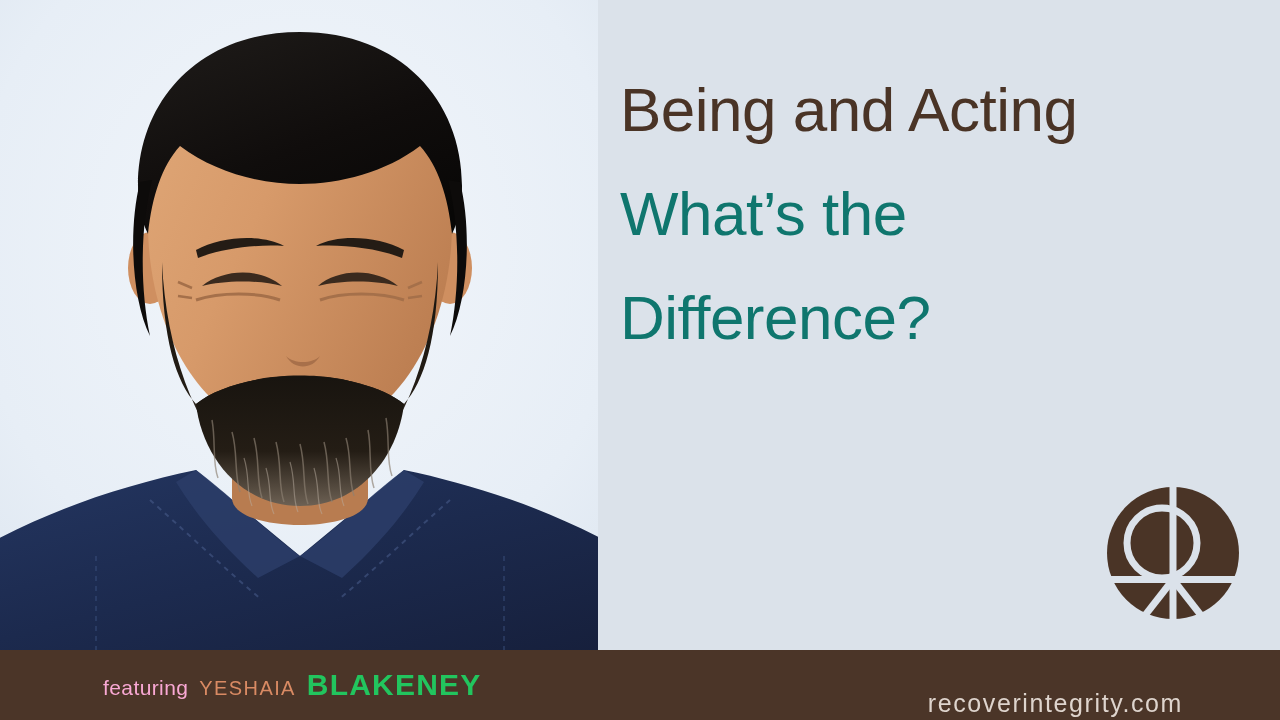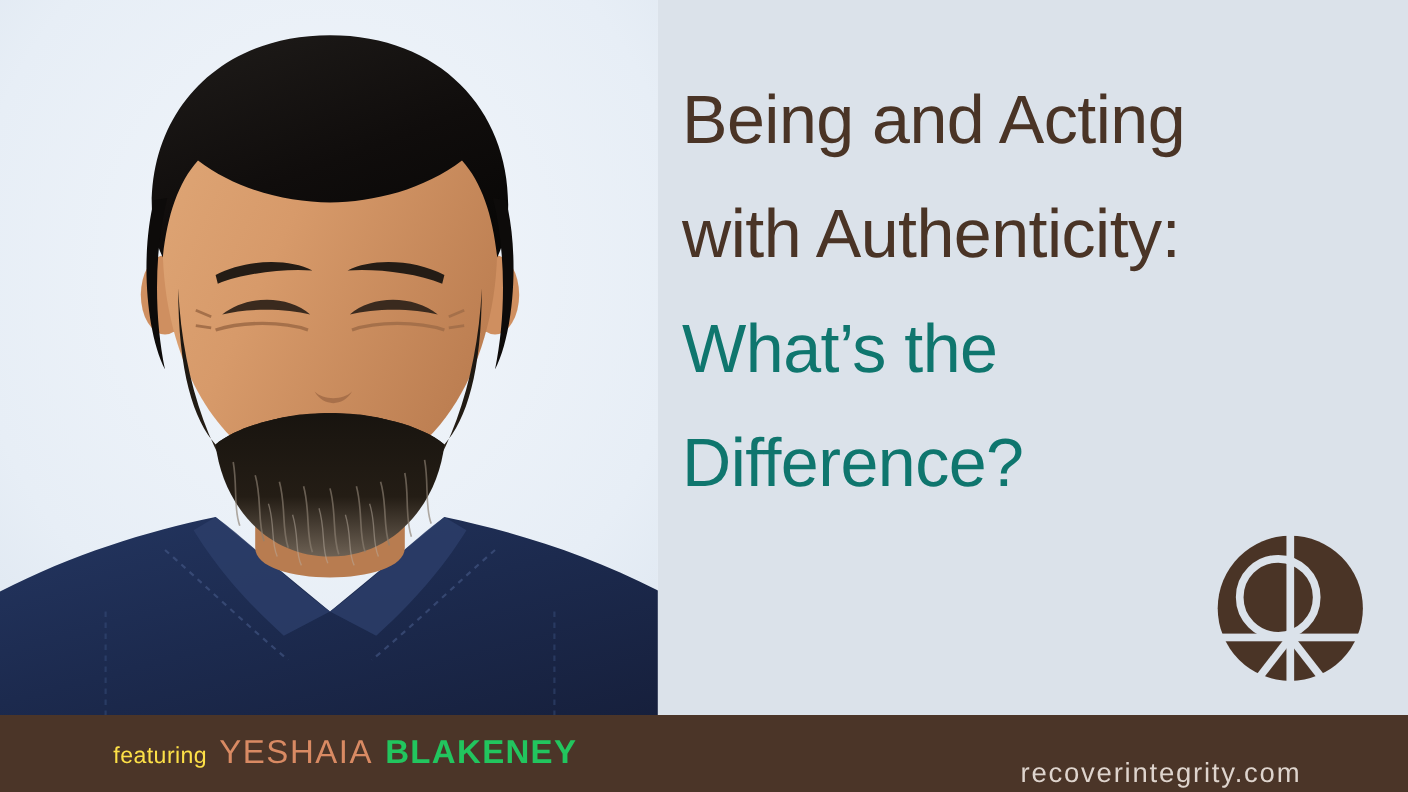--- a/index.html
+++ b/index.html
@@ -76,25 +76,25 @@
     top: 50%;
     transform: translateY(-50%);
     display: flex;
     align-items: baseline;
     gap: 11px;
     white-space: nowrap;
   }
   .featuring-word {
     font-size: 21px;
     font-weight: 300;
-    color: #fde047;
+    color: #f9a8d4;
     letter-spacing: 0.4px;
   }
   .guest-first {
-    font-size: 30px;
+    font-size: 20px;
     font-weight: 400;
     color: #d98a63;
     letter-spacing: 1.4px;
   }
   .guest-last {
     font-size: 30px;
     font-weight: 700;
     color: #22c55e;
     letter-spacing: 1.2px;
   }
@@ -227,21 +227,20 @@
           <path d="M 336 458 C 342 476 338 492 344 506"></path>
           <path d="M 266 468 C 272 488 268 502 274 514"></path>
           <path d="M 314 468 C 320 488 316 502 322 514"></path>
         </g>
       </g>
     </svg>
   </div>
 
   <div class="title-block">
     <div class="title-line brown">Being and Acting</div>
-    <div class="title-line brown">with Authenticity:</div>
     <div class="title-line accent">What’s the</div>
     <div class="title-line accent">Difference?</div>
   </div>
 
   <div class="logo-mark">
     <svg viewBox="0 0 134 134">
       <defs>
         <mask id="logoMask">
           <rect x="0" y="0" width="134" height="134" fill="#000"></rect>
           <circle cx="67" cy="67" r="66" fill="#fff"></circle>

